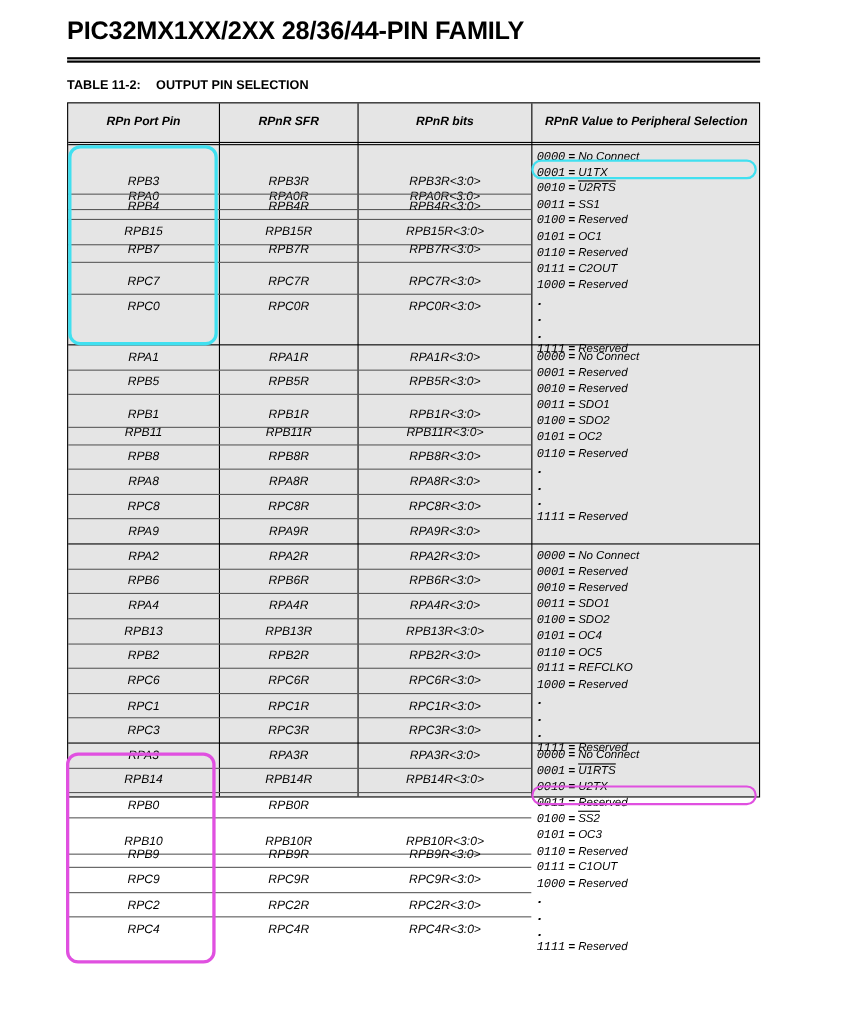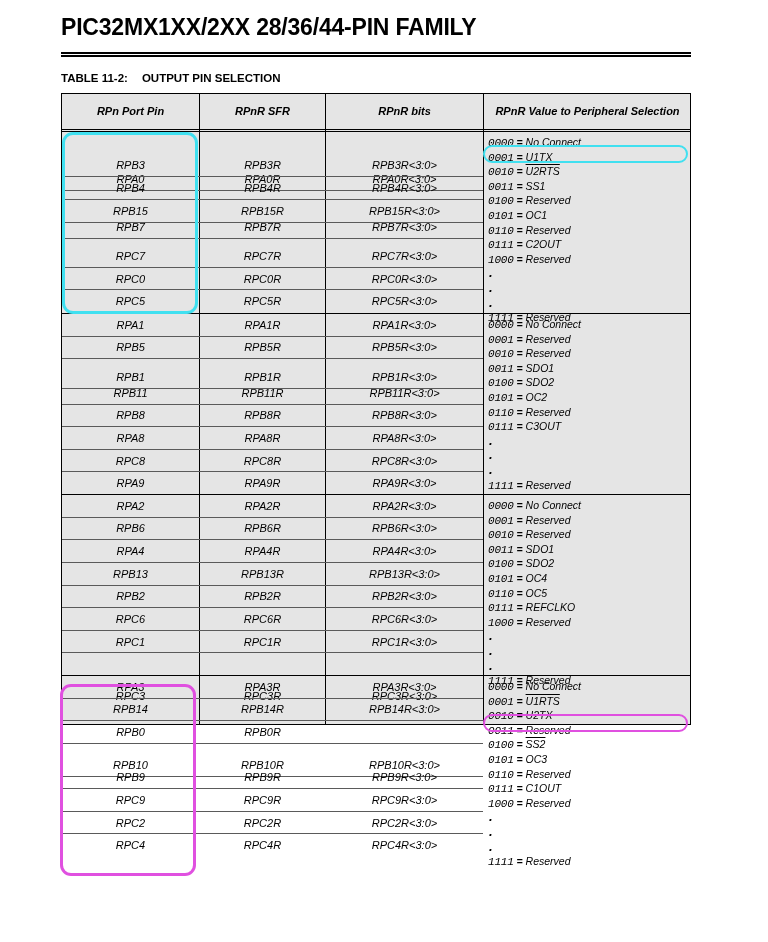--- a/index.html
+++ b/index.html
@@ -259,25 +259,20 @@
           <div class="prow" style="top: 113.125px;">
             <div class="cell p0">RPC7</div>
             <div class="cell p1">RPC7R</div>
             <div class="cell p2">RPC7R&lt;3:0&gt;</div>
           </div>
           <div class="prow" style="top: 135.75px;">
             <div class="cell p0">RPC0</div>
             <div class="cell p1">RPC0R</div>
             <div class="cell p2">RPC0R&lt;3:0&gt;</div>
           </div>
-          <div class="prow" style="top: 158.375px;">
-            <div class="cell p0">RPC5</div>
-            <div class="cell p1">RPC5R</div>
-            <div class="cell p2">RPC5R&lt;3:0&gt;</div>
-          </div>
         </div>
         <div class="perif">
           <span class="pline"><span class="code">0000</span><span class="eq"> = </span><span class="sig">No Connect</span></span>
           <span class="pline"><span class="code">0001</span><span class="eq"> = </span><span class="sig">U1TX</span></span>
           <span class="pline"><span class="code">0010</span><span class="eq"> = </span><span class="sig ovl">U2RTS</span></span>
           <span class="pline"><span class="code">0011</span><span class="eq"> = </span><span class="sig">SS1</span></span>
           <span class="pline"><span class="code">0100</span><span class="eq"> = </span><span class="sig">Reserved</span></span>
           <span class="pline"><span class="code">0101</span><span class="eq"> = </span><span class="sig">OC1</span></span>
           <span class="pline"><span class="code">0110</span><span class="eq"> = </span><span class="sig">Reserved</span></span>
           <span class="pline"><span class="code">0111</span><span class="eq"> = </span><span class="sig">C2OUT</span></span>
@@ -332,21 +327,20 @@
           </div>
         </div>
         <div class="perif">
           <span class="pline"><span class="code">0000</span><span class="eq"> = </span><span class="sig">No Connect</span></span>
           <span class="pline"><span class="code">0001</span><span class="eq"> = </span><span class="sig">Reserved</span></span>
           <span class="pline"><span class="code">0010</span><span class="eq"> = </span><span class="sig">Reserved</span></span>
           <span class="pline"><span class="code">0011</span><span class="eq"> = </span><span class="sig">SDO1</span></span>
           <span class="pline"><span class="code">0100</span><span class="eq"> = </span><span class="sig">SDO2</span></span>
           <span class="pline"><span class="code">0101</span><span class="eq"> = </span><span class="sig">OC2</span></span>
           <span class="pline"><span class="code">0110</span><span class="eq"> = </span><span class="sig">Reserved</span></span>
-          <span class="pline"><span class="code">0111</span><span class="eq"> = </span><span class="sig">C3OUT</span></span>
           <span class="dot">.</span>
           <span class="dot">.</span>
           <span class="dot">.</span>
           <span class="pline"><span class="code">1111</span><span class="eq"> = </span><span class="sig">Reserved</span></span>
         </div>
       </div>
       <div class="group g2">
         <div class="rows">
           <div class="prow" style="top: 0px;">
             <div class="cell p0">RPA2</div>
@@ -376,21 +370,21 @@
           <div class="prow" style="top: 113.125px;">
             <div class="cell p0">RPC6</div>
             <div class="cell p1">RPC6R</div>
             <div class="cell p2">RPC6R&lt;3:0&gt;</div>
           </div>
           <div class="prow" style="top: 135.75px;">
             <div class="cell p0">RPC1</div>
             <div class="cell p1">RPC1R</div>
             <div class="cell p2">RPC1R&lt;3:0&gt;</div>
           </div>
-          <div class="prow" style="top: 158.375px; margin-top: 32px;">
+          <div class="prow" style="top: 158.375px;">
             <div class="cell p0">RPC3</div>
             <div class="cell p1">RPC3R</div>
             <div class="cell p2">RPC3R&lt;3:0&gt;</div>
           </div>
         </div>
         <div class="perif">
           <span class="pline"><span class="code">0000</span><span class="eq"> = </span><span class="sig">No Connect</span></span>
           <span class="pline"><span class="code">0001</span><span class="eq"> = </span><span class="sig">Reserved</span></span>
           <span class="pline"><span class="code">0010</span><span class="eq"> = </span><span class="sig">Reserved</span></span>
           <span class="pline"><span class="code">0011</span><span class="eq"> = </span><span class="sig">SDO1</span></span>

